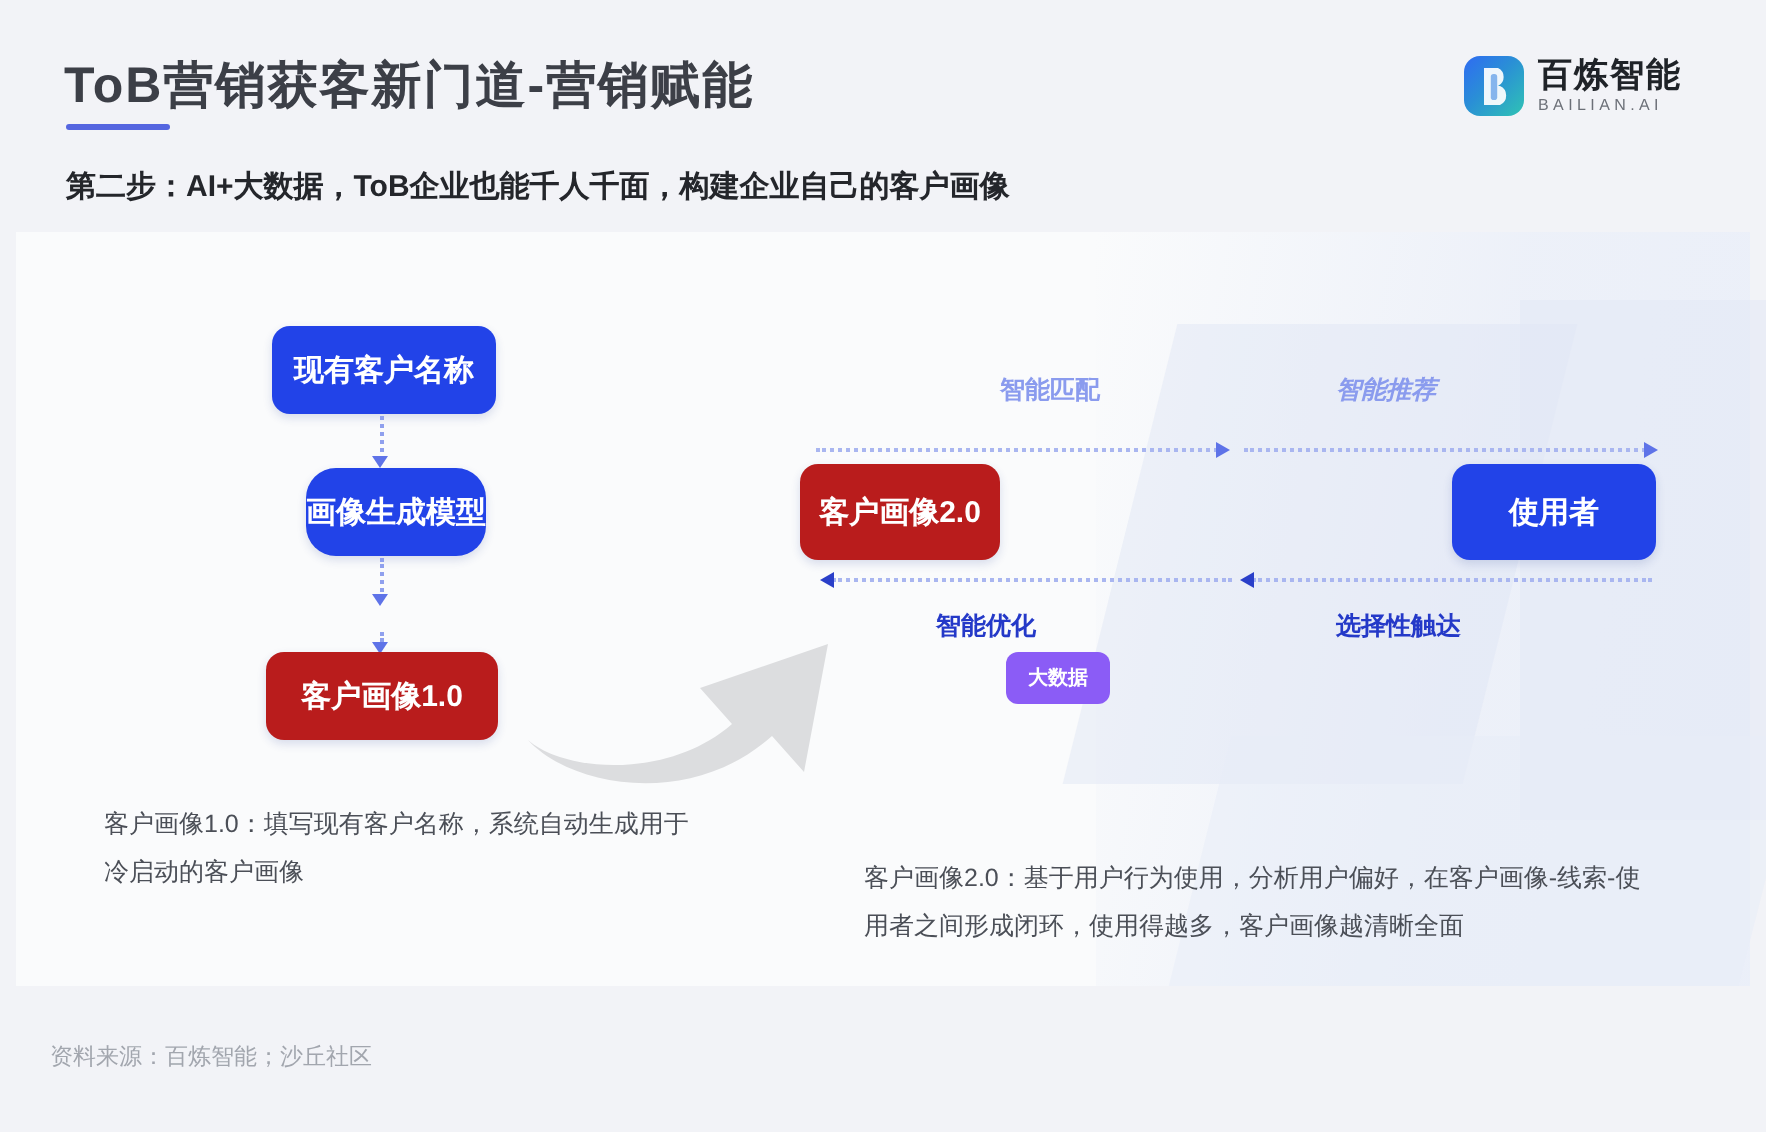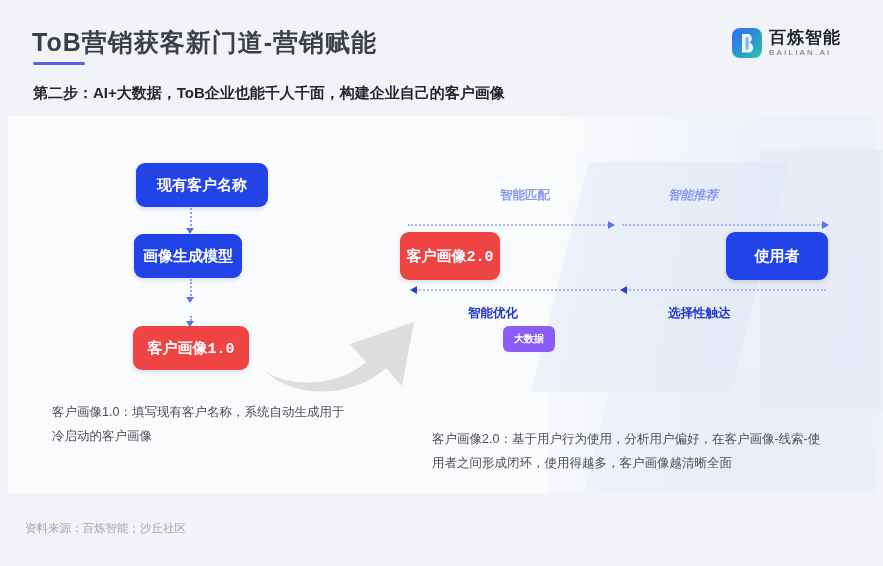--- a/index.html
+++ b/index.html
@@ -71,24 +71,24 @@
 
   
   .box{
     position:absolute;border-radius:9px;
     display:flex;align-items:center;justify-content:center;
     color:#ffffff;font-size:15px;font-weight:bold;
     box-shadow:0 2px 5px rgba(40,60,150,.16);
     white-space:nowrap;
   }
   .box-blue{background:#2243e8;}
-  .box-red{background:#ef4444;font-family:Liberation Mono, monospace;}
-
-  #box-existing{left:136px;top:163px;width:132px;height:44px;}
-  #box-model{left:134px;top:234px;width:108px;height:44px;}
+  .box-red{background:#b91c1c;}
+
+  #box-existing{left:136px;top:163px;width:112px;height:44px;}
+  #box-model{left:153px;top:234px;width:90px;height:44px;border-radius:15px;}
   #box-p10{left:133px;top:326px;width:116px;height:44px;}
   #box-p20{left:400px;top:232px;width:100px;height:48px;}
   #box-clue{left:560px;top:232px;width:102px;height:48px;}
   #box-user{left:726px;top:232px;width:102px;height:48px;}
 
   
   .vline{position:absolute;width:0;border-left:2px dotted #8fa0ee;}
   #vline1{left:190px;top:208px;height:22px;}
   #vline2{left:190px;top:279px;height:20px;}
   #vline3{left:190px;top:316px;height:8px;}

